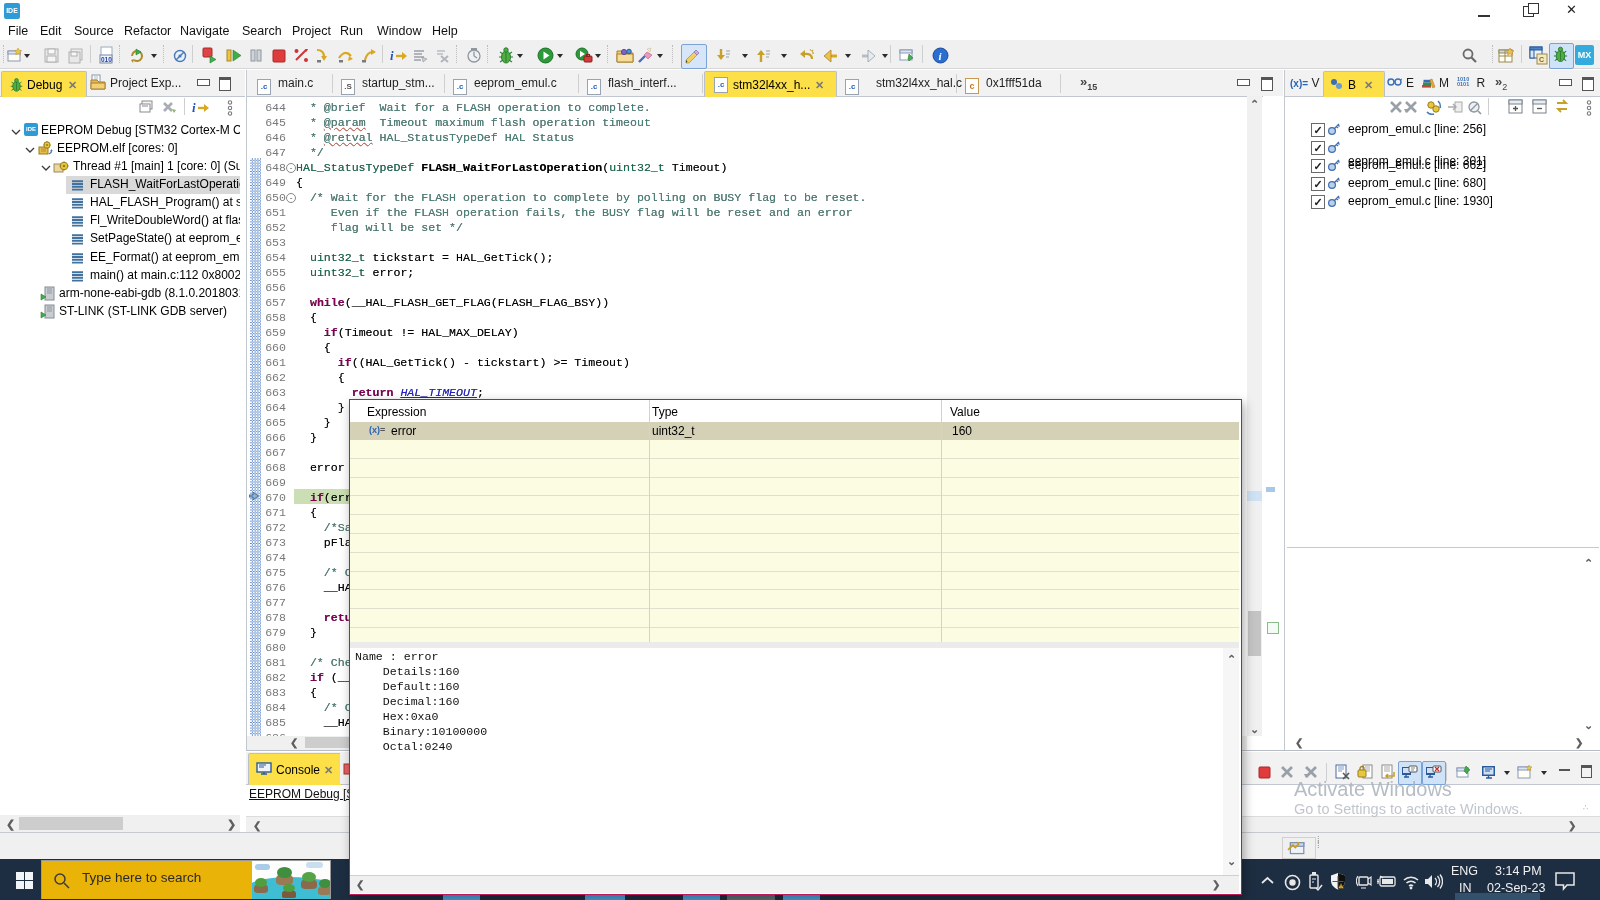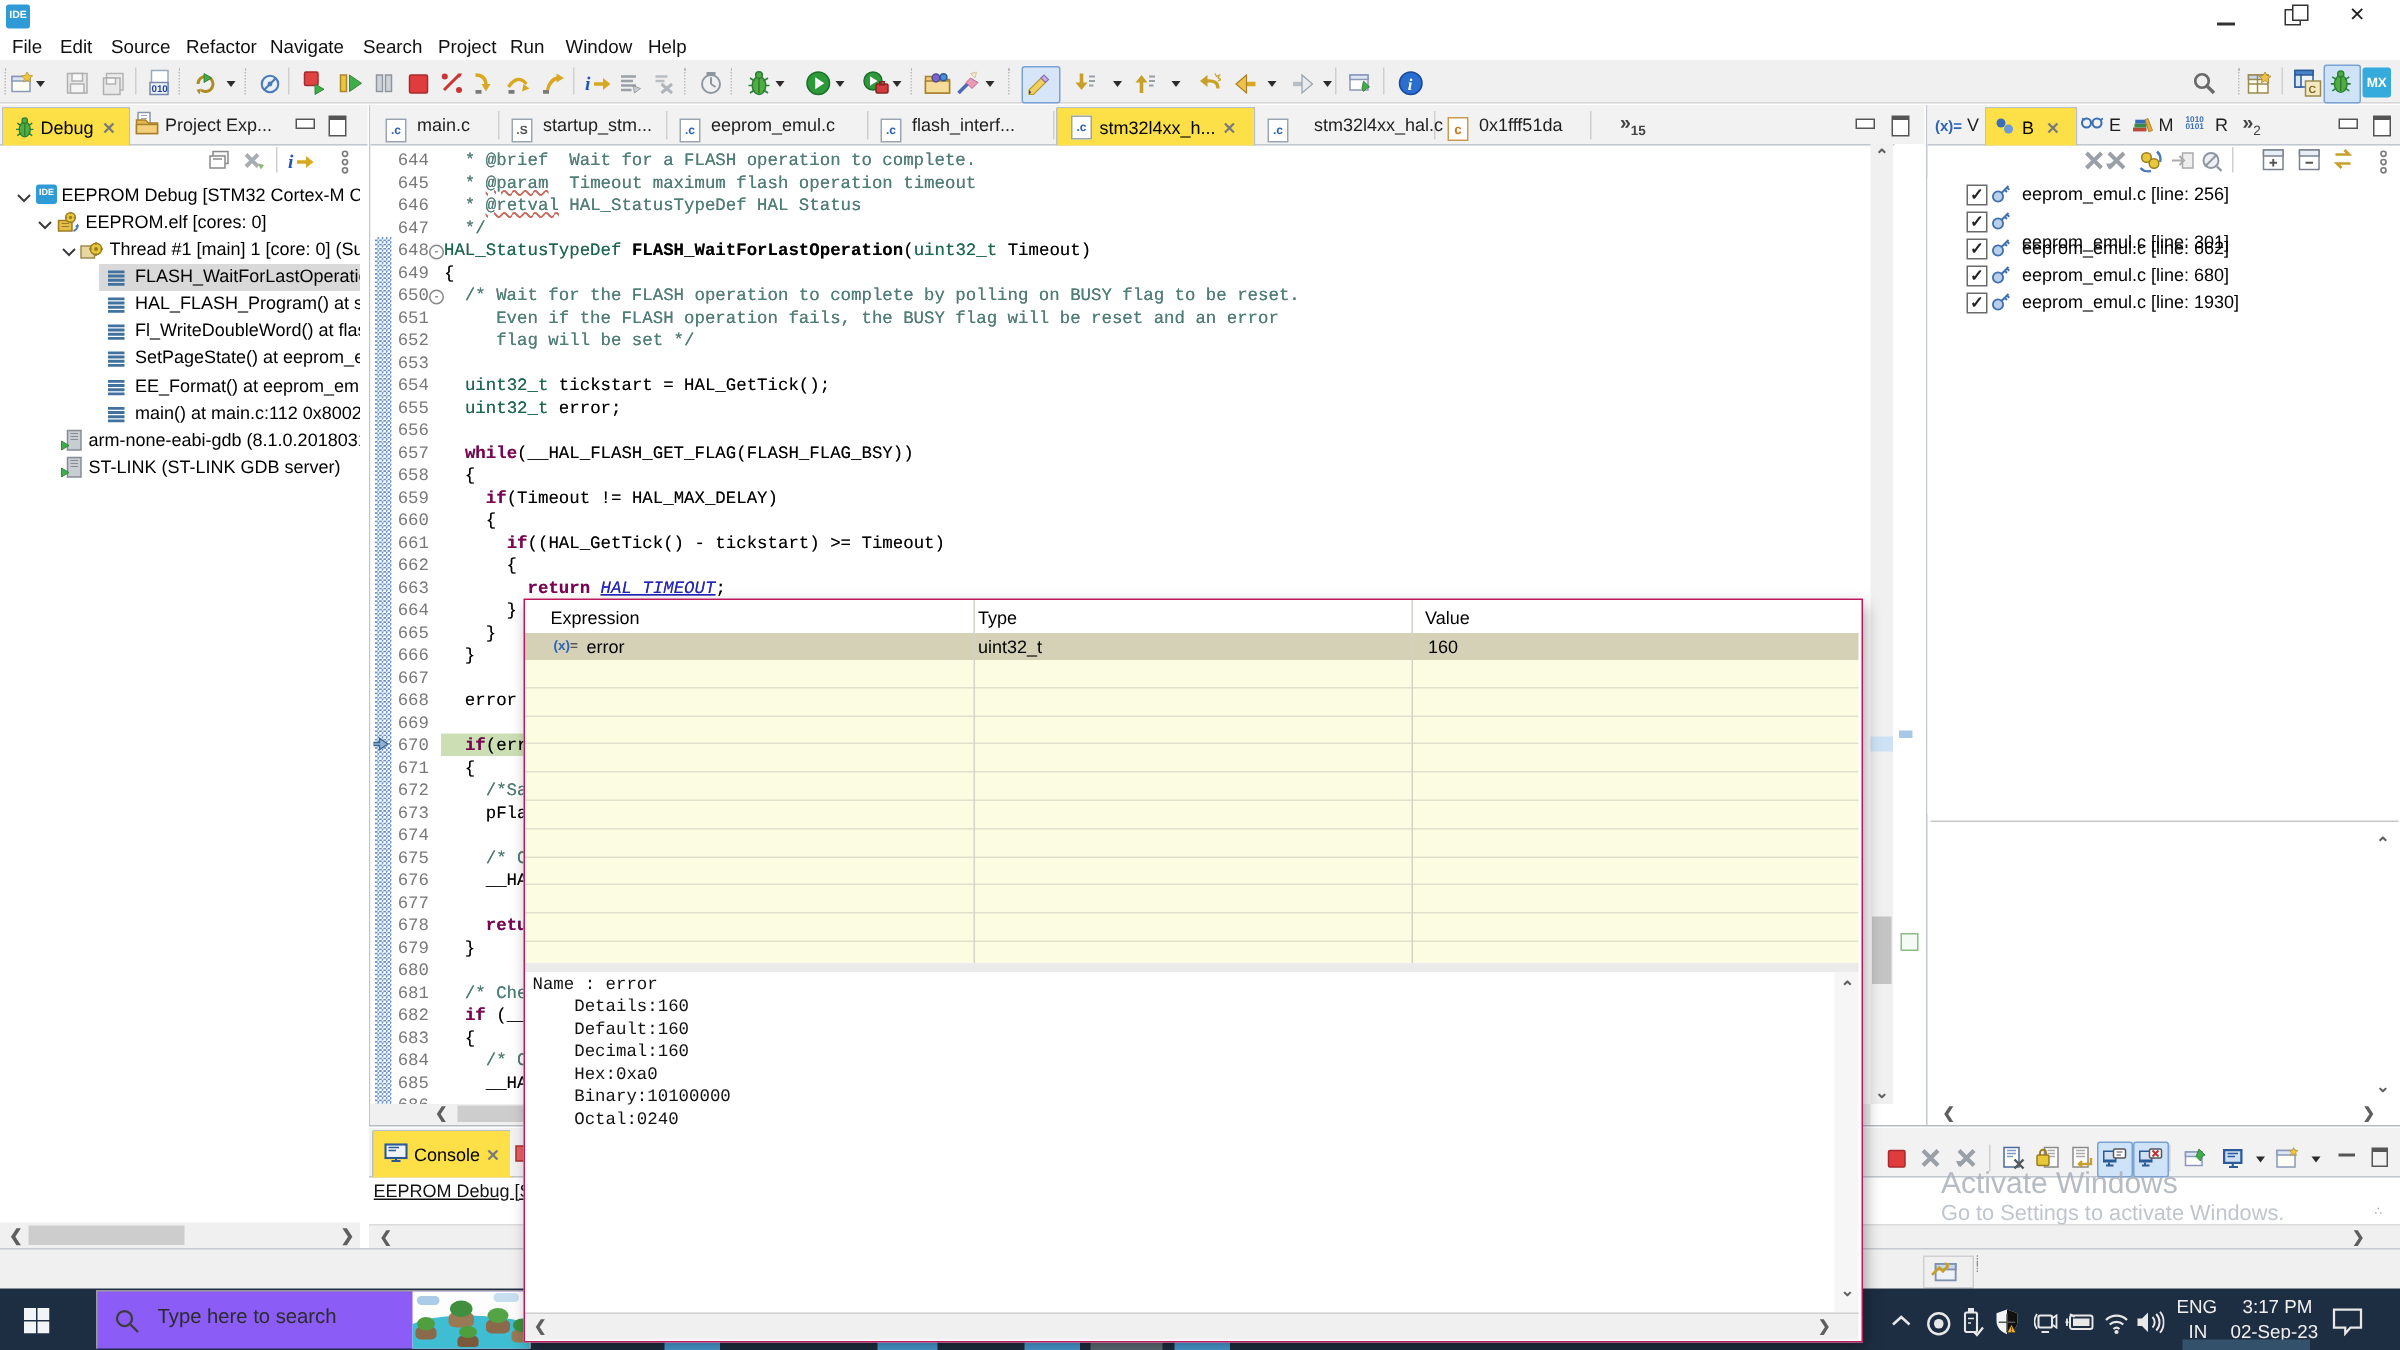--- a/index.html
+++ b/index.html
@@ -734,21 +734,21 @@
  </div>
 </div>
 
 <div class="ab" style="left:0;top:859px;width:1600px;height:41px;background:#1e2e42;z-index:90">
  <svg class="ab" style="left:16px;top:13px" width="17" height="17" viewBox="0 0 17 17">
       <rect x="0" y="0" width="8" height="8" fill="#f2f5f7"></rect>
       <rect x="9" y="0" width="8" height="8" fill="#f2f5f7"></rect>
       <rect x="0" y="9" width="8" height="8" fill="#f2f5f7"></rect>
       <rect x="9" y="9" width="8" height="8" fill="#f2f5f7"></rect>
     </svg>
- <div class="ab" style="left:64px;top:1px;width:288px;height:38px;background:#8b5cf6;border:1px solid #9a9a9a;border-bottom:none">
+ <div class="ab" style="left:41px;top:1px;width:288px;height:38px;background:#eab308;border:1px solid #9a9a9a;border-bottom:none">
   <svg class="ab" style="left:11px;top:11px" width="18" height="18" viewBox="0 0 18 18">
         <circle cx="7" cy="7" r="5" fill="none" stroke="#3c3c3c" stroke-width="1.5"></circle>
         <line x1="11" y1="11" x2="16" y2="16" stroke="#3c3c3c" stroke-width="1.5"></line>
       </svg>
   <div class="ab" style="left:40px;top:9px;font-size:13.5px;color:#2b2b2b">Type here to search</div>
   <div class="ab" style="left:210px;top:0;width:78px;height:38px;overflow:hidden;background:#fdfdfd">
    <div class="ab" style="left:3px;top:3px;width:15px;height:6px;background:#aacce8;border-radius:3px"></div>
    <div class="ab" style="left:54px;top:1px;width:17px;height:6px;background:#c8dff0;border-radius:3px"></div>
    <div class="ab" style="left:-6px;top:16px;width:95px;height:26px;background:#3fbdd2;border-radius:45% 55% 0 0"></div>
    <div class="ab" style="left:2px;top:23px;width:14px;height:9px;background:#8a6a4a;border-radius:40% 40% 30% 30%"></div>
@@ -799,21 +799,21 @@
       <path d="M4.5 10a6.5 6.5 0 0 1 9 0" fill="none" stroke="#e8e8e8" stroke-width="1.5"></path>
       <path d="M7 13a3 3 0 0 1 4 0" fill="none" stroke="#e8e8e8" stroke-width="1.5"></path>
       <circle cx="9" cy="15" r="1.4" fill="#e8e8e8"></circle>
     </svg>
  <svg class="ab" style="left:1424px;top:14px" width="19" height="17" viewBox="0 0 19 17">
       <path d="M1 6h3l4-4v13l-4-4H1z" fill="#e8e8e8"></path>
       <path d="M11 5a5 5 0 0 1 0 7M13.5 3a8 8 0 0 1 0 11M16 1.5a11 11 0 0 1 0 14" fill="none" stroke="#e8e8e8" stroke-width="1.3"></path>
     </svg>
  <div class="ab" style="left:1451px;top:5px;color:#f0f0f0;font-size:12.5px">ENG</div>
  <div class="ab" style="left:1459px;top:22px;color:#f0f0f0;font-size:12.5px">IN</div>
- <div class="ab" style="left:1495px;top:5px;color:#f0f0f0;font-size:12.5px">3:17 PM</div>
+ <div class="ab" style="left:1495px;top:5px;color:#f0f0f0;font-size:12.5px">3:14 PM</div>
  <div class="ab" style="left:1487px;top:22px;color:#f0f0f0;font-size:12.5px">02-Sep-23</div>
  <svg class="ab" style="left:1554px;top:13px" width="22" height="19" viewBox="0 0 22 19">
       <path d="M2 1h18v12h-7l-3.5 4v-4H2z" fill="none" stroke="#e8e8e8" stroke-width="1.5"></path>
     </svg>
  <div class="ab" style="left:443px;top:34px;width:37px;height:7px;background:#4da3dd"></div>
  <div class="ab" style="left:585px;top:34px;width:40px;height:7px;background:#4da3dd"></div>
  <div class="ab" style="left:683px;top:34px;width:37px;height:7px;background:#4da3dd"></div>
  <div class="ab" style="left:727px;top:31px;width:48px;height:10px;background:#5f707a"></div>
  <div class="ab" style="left:783px;top:34px;width:37px;height:7px;background:#4da3dd"></div>
  <div class="ab" style="left:1455px;top:34px;width:85px;height:7px;background:#33516b"></div>

